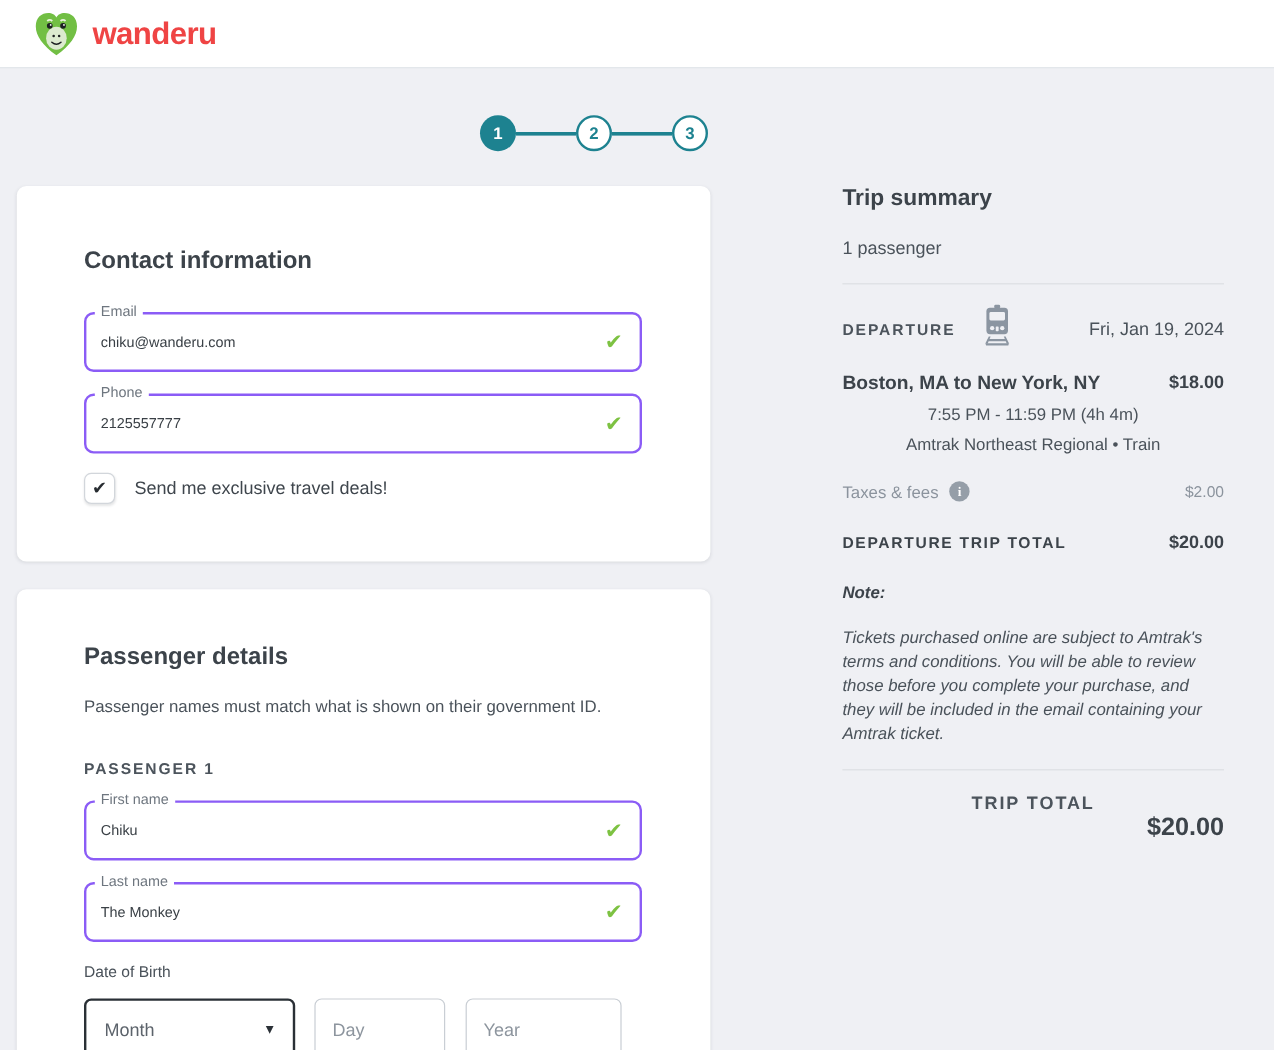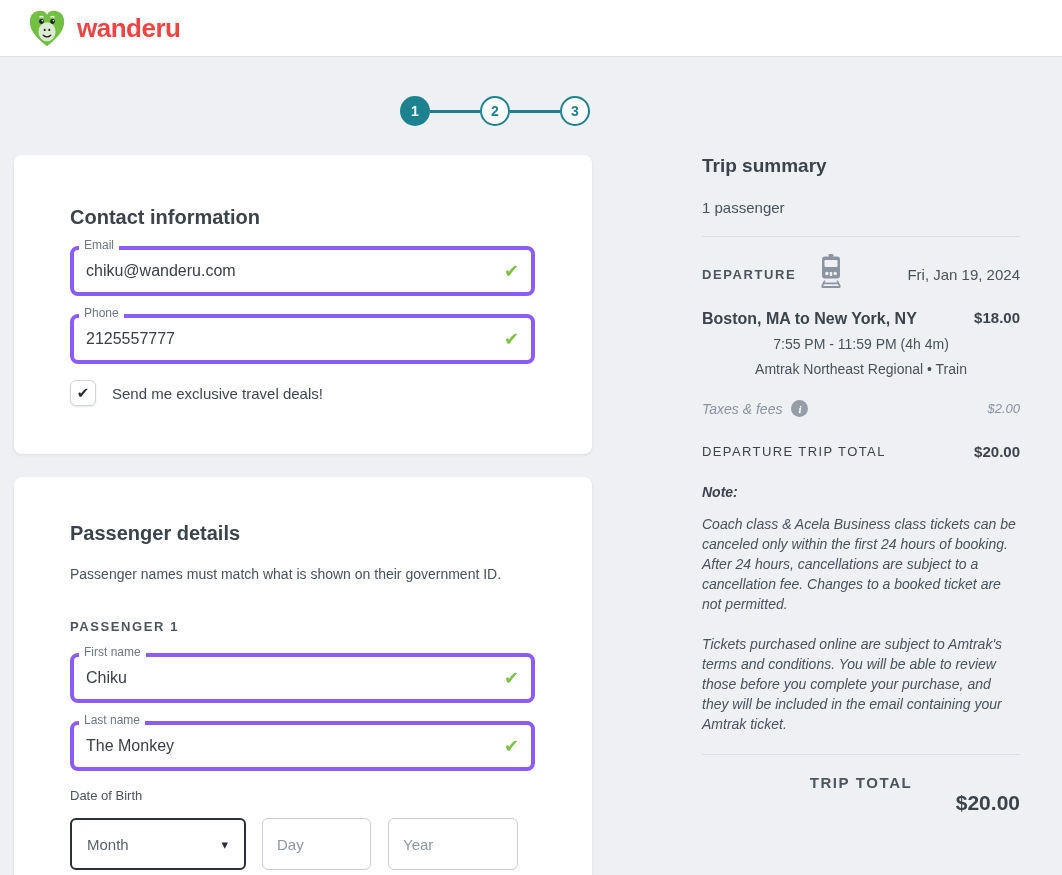--- a/index.html
+++ b/index.html
@@ -37,24 +37,24 @@
   .col-right { width:318px; flex:none; margin-left:110px; }
   .card {
     background:#ffffff; border-radius:8px;
     box-shadow:0 1px 3px rgba(40,50,60,0.10);
     padding:50px 57px 48px 56px;
   }
   .card + .card { margin-top:23px; }
   .card h2 { font-size:20px; font-weight:bold; color:#3c434a; line-height:24px; }
   
   .field { position:relative; margin-top:18px; }
-  .field-first { margin-top:17px; }
+  .field-first { margin-top:31px; }
   .field input {
-    width:465px; height:50px; border:4px solid #8b5cf6; border-radius:8px;
-    padding:0 40px 0 12px; font-size:16px; color:#3a4046;
+    width:465px; height:50px; border:2px solid #8b5cf6; border-radius:8px;
+    padding:0 40px 0 12px; font-size:12px; color:#3a4046;
     font-family:inherit; outline:none; background:#fff;
   }
   .float-label {
     position:absolute; top:-8px; left:9px; background:#ffffff;
     padding:0 5px; font-size:12px; color:#6e767f; line-height:14px;
   }
   .field-check {
     position:absolute; right:16px; top:14px;
     color:#7dc242; font-size:18px; font-weight:bold; line-height:22px;
   }
@@ -96,31 +96,31 @@
   .ts-pax { margin-top:22px; font-size:15px; color:#4a525a; }
   .divider { height:1px; background:#dcdfe3; margin-top:20px; }
   .dep-row { display:flex; align-items:center; margin-top:16px; min-height:40px; }
   .dep-label { font-size:13px; font-weight:bold; letter-spacing:1.6px; color:#4c545c; }
   .dep-icon { margin-left:22px; }
   .dep-date { margin-left:auto; font-size:15px; color:#4a525a; }
   .route-row { display:flex; margin-top:14px; }
   .route-name { font-size:16px; font-weight:bold; color:#3c434a; width:230px; line-height:19px; }
   .route-price { margin-left:auto; font-size:15px; font-weight:bold; color:#3c434a; }
   .ts-line { font-size:14px; color:#4a525a; margin-top:7px; line-height:18px;text-align:center; }
-  .fees-row { display:flex; align-items:center; margin-top:22px;font-style:italic; }
+  .fees-row { display:flex; align-items:center; margin-top:22px; }
   .fees-label { font-size:14px; color:#8b939d; }
   .info-icon {
     width:17px; height:17px; border-radius:50%; background:#959ea8; color:#ffffff;
     font-size:11px; font-weight:bold; font-family:"Liberation Serif", serif;
     display:flex; align-items:center; justify-content:center;
     margin-left:9px; cursor:pointer;
   }
   .fees-value { margin-left:auto; font-size:13px; color:#8b939d; }
   .dtotal-row { display:flex; align-items:center; margin-top:26px; }
-  .dtotal-label { font-size:13px; font-weight:normal; letter-spacing:1.4px; color:#3c434a; }
+  .dtotal-label { font-size:13px; font-weight:bold; letter-spacing:1.4px; color:#3c434a; }
   .dtotal-value { margin-left:auto; font-size:15px; font-weight:bold; color:#3c434a; }
   .note-label { margin-top:24px; font-size:14px; font-weight:bold; font-style:italic; color:#3c434a; }
   .note-para { margin-top:14px; font-size:14px; font-style:italic; color:#4a525a; line-height:20px; }
   .note-para2 { margin-top:20px; }
   .divider2 { margin-top:20px; }
   .total-row { display:flex; align-items:center; margin-top:19px;flex-direction:column; }
   .total-label { font-size:15px; font-weight:bold; letter-spacing:1.6px; color:#4c545c; }
   .total-value { margin-left:auto; font-size:21px; font-weight:bold; color:#3c434a; }
 </style>
 </head>
@@ -252,21 +252,20 @@
       <span class="info-icon">i</span>
       <span class="fees-value">$2.00</span>
     </div>
 
     <div class="dtotal-row">
       <span class="dtotal-label">DEPARTURE TRIP TOTAL</span>
       <span class="dtotal-value">$20.00</span>
     </div>
 
     <div class="note-label">Note:</div>
-    <div class="note-para">Coach class &amp; Acela Business class tickets can be canceled only within the first 24 hours of booking. After 24 hours, cancellations are subject to a cancellation fee. Changes to a booked ticket are not permitted.</div>
     <div class="note-para note-para2">Tickets purchased online are subject to Amtrak's terms and conditions. You will be able to review those before you complete your purchase, and they will be included in the email containing your Amtrak ticket.</div>
 
     <div class="divider divider2"></div>
 
     <div class="total-row">
       <span class="total-label">TRIP TOTAL</span>
       <span class="total-value">$20.00</span>
     </div>
   </div>
 </div>

